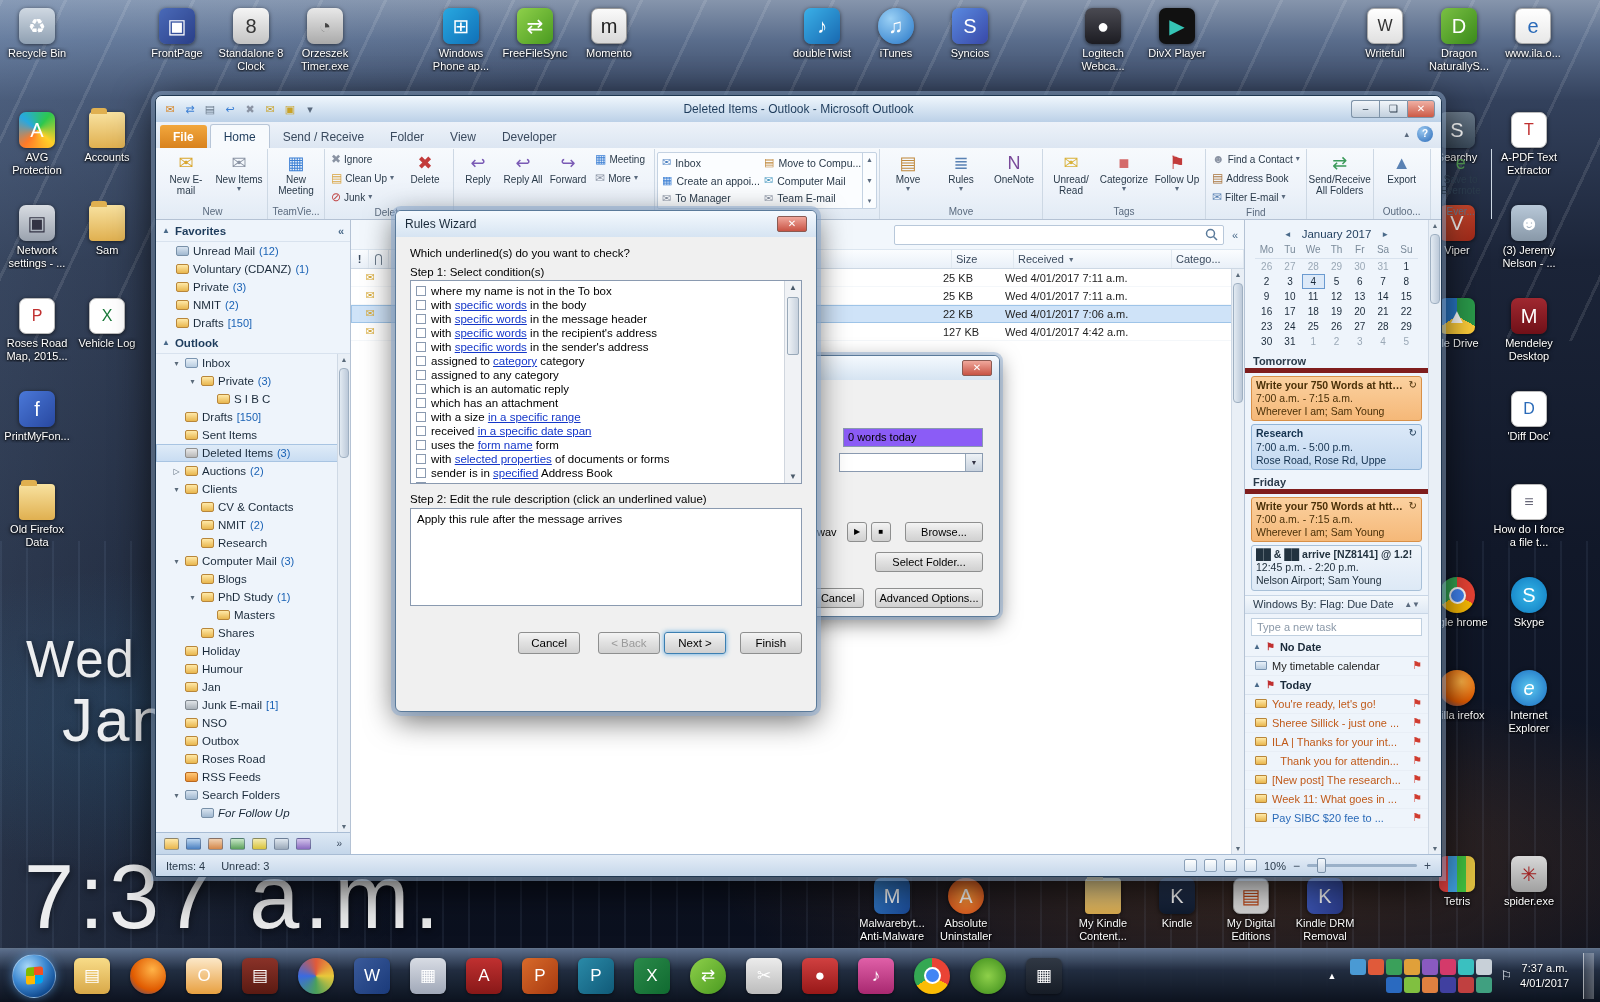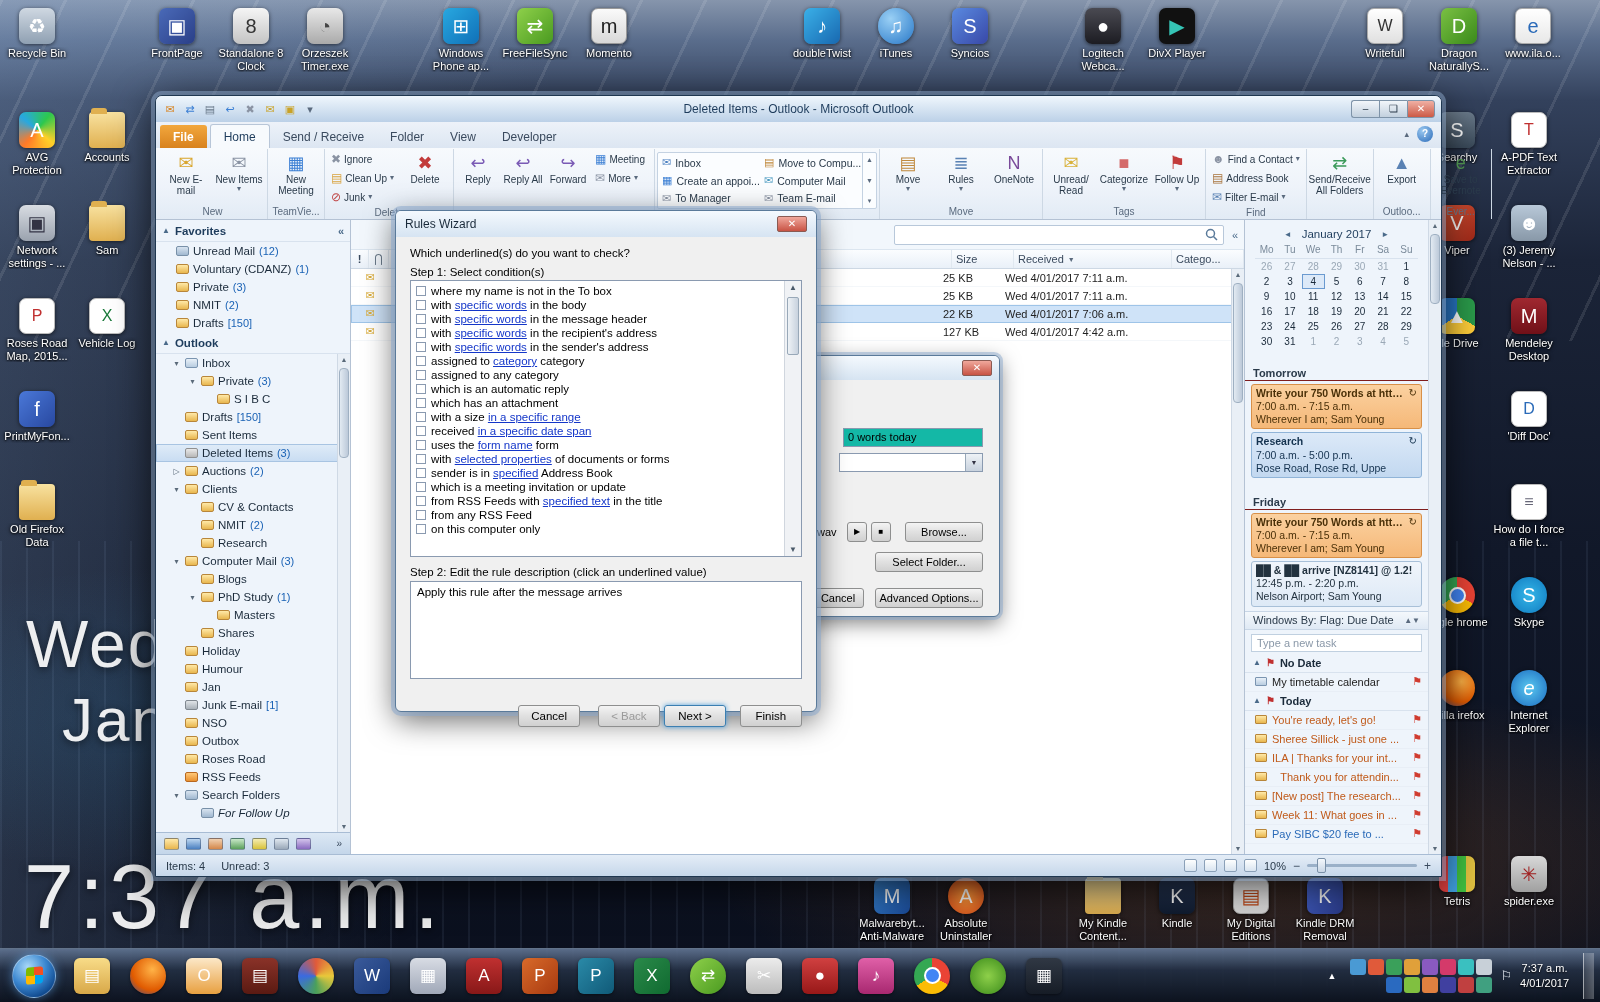--- a/index.html
+++ b/index.html
@@ -9,21 +9,21 @@
 .desktop{position:absolute;inset:0;background:
  radial-gradient(ellipse 900px 300px at 78% 86%, rgba(255,140,40,.20), transparent 60%),
  radial-gradient(ellipse 700px 260px at 12% 72%, rgba(60,160,220,.16), transparent 60%),
  linear-gradient(100deg, rgba(140,170,210,.28) 0%, transparent 32%),
  linear-gradient(180deg,#8695ac 0%,#5a6d8c 4%,#33415c 10%,#1b2438 26%,#111829 55%,#0a0f1d 100%);}
 .desktop::before{content:"";position:absolute;left:0;right:0;top:0;height:34%;
  background:repeating-linear-gradient(115deg, rgba(255,255,255,.10) 0 3px, transparent 3px 58px);}
 .desktop::after{content:"";position:absolute;left:0;right:0;bottom:0;height:46%;
  background:repeating-linear-gradient(90deg, rgba(180,210,255,.07) 0 2px, transparent 2px 26px);}
 .dclock{position:absolute;color:rgba(255,255,255,.92);z-index:1;letter-spacing:2px;text-shadow:0 2px 8px rgba(0,0,0,.55);white-space:nowrap}
-.dclock-day{left:26px;top:606px;font-size:66px}
+.dclock-day{left:26px;top:630px;font-size:51px}
 .dclock-month{left:62px;top:684px;font-size:62px}
 .dclock-time{left:24px;top:846px;font-size:90px;letter-spacing:5px}
 
 .dgroup{position:absolute;z-index:2}
 .dgroup.row{display:flex}
 .dgroup.vert{display:flex;flex-direction:column}
 .dicon-item{width:74px;text-align:center;color:#fff;font-size:11px;line-height:1.15;cursor:default}
 .dgroup.vert .dicon-item{height:93px}
 .dlabel{text-shadow:0 1px 2px #000,0 0 4px #000;max-height:28px;overflow:hidden}
 .dicon{width:36px;height:36px;margin:0 auto 3px;border-radius:7px;display:flex;align-items:center;justify-content:center;
@@ -168,21 +168,21 @@
 
 .todobar{position:absolute;right:0;top:0;bottom:0;width:197px;background:#eef4fb;border-left:1px solid #b4c2d4;
  font-size:11px;overflow:hidden;padding-right:13px;color:#1a2a3a}
 .cal-head{display:flex;align-items:center;justify-content:center;gap:10px;height:24px;padding-top:4px;color:#1e3c5c;font-size:11.5px}
 .cal-nav{font-size:8px;color:#4a6a8a}
 .cal-grid{display:grid;grid-template-columns:repeat(7,1fr);padding:0 10px;text-align:center}
 .cal-day{font-size:10px;color:#7a8a9a;height:15px;border-bottom:1px solid #d8e2ee}
 .cal-d{font-size:10px;height:15px;line-height:15px}
 .cal-d.dim{color:#9aa8b6}
 .cal-d.sel{background:#dce9f8;outline:1px solid #6a9ad0;outline-offset:-1px}
-.todo-sec{font-weight:bold;color:#2a3a4a;padding:4px 8px 1px;border-bottom:1px solid #7f1d1d;margin-top:14px}
+.todo-sec{font-weight:bold;color:#2a3a4a;padding:4px 8px 1px;border-bottom:5px solid #7f1d1d;margin-top:2px}
 .appt{margin:3px 6px 2px;border-radius:3px;padding:2px 4px;font-size:10.5px;line-height:1.25;border:1px solid}
 .appt.orange{background:linear-gradient(180deg,#fbd1a0,#f5b878);border-color:#d89048;color:#4a3008}
 .appt.blue{background:linear-gradient(180deg,#dce9f8,#c2d8f0);border-color:#90b4d8;color:#14324f}
 .appt.plain{background:linear-gradient(180deg,#f0f5fb,#dde9f6);border-color:#a8c0d8;color:#22323f}
 .appt-title{font-weight:bold;display:flex;gap:3px;white-space:nowrap;overflow:hidden}
 .appt-title>span:first-child{overflow:hidden;text-overflow:ellipsis}
 .appt-ico{margin-left:auto;font-weight:normal;font-size:10px;flex:none}
 .todo-arrange{display:flex;align-items:center;height:19px;margin-top:4px;padding:0 8px;font-size:11px;color:#2a3a4a;
  background:linear-gradient(180deg,#f4f8fc,#dfe9f4);border-top:1px solid #c8d6e6;border-bottom:1px solid #c8d6e6}
 .ta-arrow{margin-left:auto;font-size:8px;color:#5a6a7e}
@@ -209,21 +209,21 @@
 .wizard{position:absolute;left:395px;top:210px;width:422px;height:502px;z-index:30;background:#f0f0f0;
  border:1px solid #5a7a9a;border-radius:6px;font-size:11.5px;color:#000;
  box-shadow:0 0 0 4px rgba(140,170,205,.55),0 8px 30px rgba(0,0,0,.6)}
 .wz-title{height:26px;display:flex;align-items:center;padding:0 9px;border-radius:5px 5px 0 0;font-size:12px;color:#1a2a3a;
  background:linear-gradient(180deg,#f4f9fe,#d6e4f2)}
 .wz-close,.bgd-close{margin-left:auto;width:30px;height:16px;border:1px solid #8a5a52;border-radius:2px;text-align:center;
  font-size:10px;line-height:14px;color:#fff;background:linear-gradient(180deg,#f0a89c,#c85344)}
 .wz-body{padding:10px 14px 0}
 .wz-q{margin-bottom:7px}
 .wz-step{margin-bottom:2px}
-.wz-list{height:277px;background:#fff;border:1px solid #8a9ab0;position:relative;overflow:hidden;padding:3px 20px 2px 3px}
+.wz-list{height:204px;background:#fff;border:1px solid #8a9ab0;position:relative;overflow:hidden;padding:3px 20px 2px 3px}
 .cond{display:flex;align-items:center;gap:5px;height:14px;white-space:nowrap;overflow:hidden}
 .cbx{width:10px;height:10px;border:1px solid #8a9ab0;background:#fff;flex:none;margin-left:2px}
 .cond-text{font-size:11.5px}
 .cond-link{color:#1436c9;text-decoration:underline}
 .wz-list-scroll{position:absolute;right:0;top:0;bottom:0;width:17px;background:#f0f2f5;border-left:1px solid #d0d6de;
  display:flex;flex-direction:column;justify-content:space-between;align-items:center;font-size:8px;color:#4a5a6a;padding:2px 0}
 .wz-thumb{position:absolute;left:1.5px;top:16px;width:12px;height:58px;background:linear-gradient(90deg,#eef2f6,#c8d2de);
  border:1px solid #98a8b8;border-radius:2px}
 .wz-step2{margin-top:9px}
 .wz-desc{height:98px;background:#fff;border:1px solid #8a9ab0;margin-top:3px;padding:4px 6px}
@@ -231,21 +231,21 @@
 .wbn{width:64px;height:22px;background:linear-gradient(180deg,#f4f4f4,#e2e2e2 45%,#d0d0d0);border:1px solid #8e8f8f;
  border-radius:3px;font-size:11.5px;text-align:center;line-height:20px;color:#000}
 .wbn.disabled{color:#9a9a9a}
 .wbn.default{border-color:#3c7fb1;box-shadow:0 0 5px rgba(60,150,220,.85)}
 .wz-btns .g1{width:18px}.wz-btns .g2{width:4px}.wz-btns .g3{width:14px}
 
 .bgdlg{position:absolute;left:800px;top:355px;width:200px;height:262px;z-index:20;background:#f0f0f0;
  border:1px solid #5a7a9a;border-radius:6px;box-shadow:0 0 0 3px rgba(140,170,205,.5),0 6px 20px rgba(0,0,0,.5);font-size:11px}
 .bgd-title{height:24px;display:flex;align-items:center;padding:0 7px;border-radius:5px 5px 0 0;
  background:linear-gradient(180deg,#f4f9fe,#d6e4f2)}
-.bgd-input{position:absolute;left:42px;top:72px;width:140px;height:19px;background:#14b8a6;border:1px solid #8a9ab0;padding:0 4px;line-height:17px}
+.bgd-input{position:absolute;left:42px;top:72px;width:140px;height:19px;background:#8b5cf6;border:1px solid #8a9ab0;padding:0 4px;line-height:17px}
 .bgd-select{position:absolute;left:38px;top:97px;width:144px;height:19px;background:#fff;border:1px solid #8a9ab0;display:flex}
 .bgd-selarrow{margin-left:auto;width:17px;background:linear-gradient(180deg,#eef2f6,#c8d2de);border-left:1px solid #98a8b8;
  font-size:7px;text-align:center;line-height:17px;color:#334}
 .bgd-wav{position:absolute;left:13px;top:170px}
 .bgd-btn{position:absolute;height:20px;background:linear-gradient(180deg,#f4f4f4,#e2e2e2 45%,#d0d0d0);border:1px solid #8e8f8f;
  border-radius:3px;font-size:11px;text-align:center;line-height:18px}
 .bgd-play{left:46px;top:166px;width:20px;font-size:8px}
 .bgd-stop{left:70px;top:166px;width:20px;font-size:8px}
 .bgd-browse{left:104px;top:166px;width:78px}
 .bgd-selfolder{left:74px;top:196px;width:108px}

